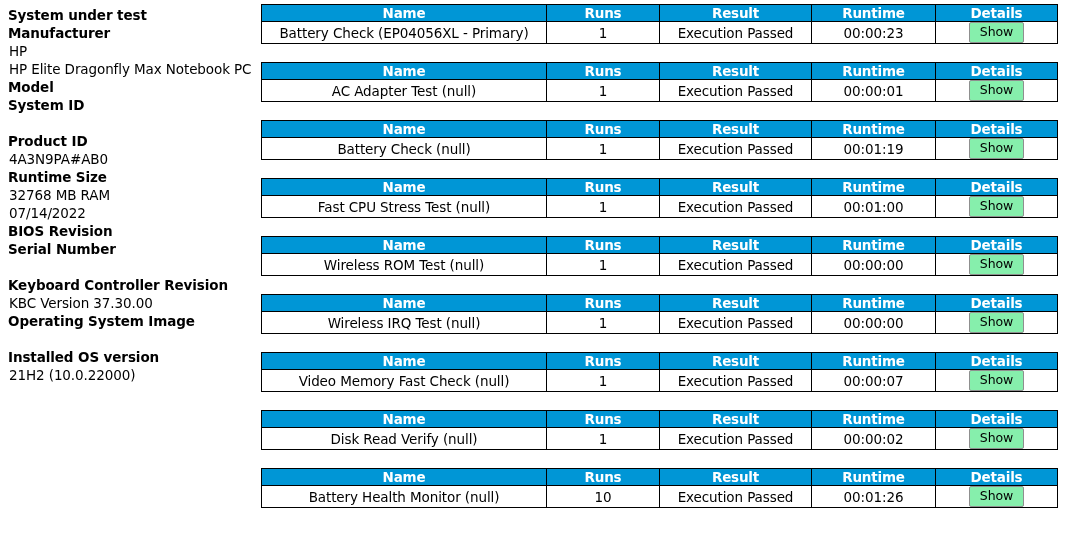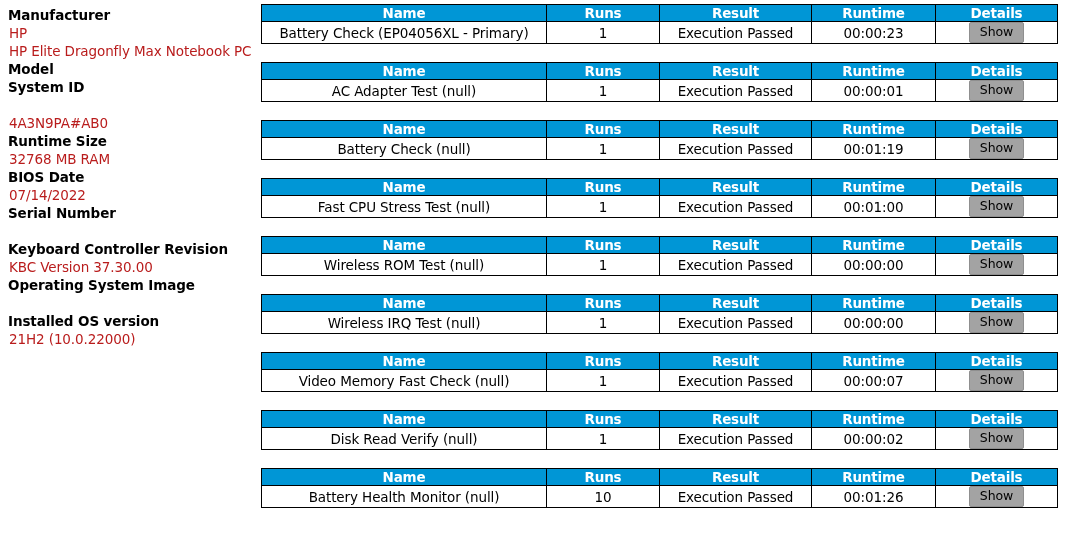--- a/index.html
+++ b/index.html
@@ -32,21 +32,21 @@
     height: 18px;
     white-space: nowrap;
     font-size: 13.5px;
   }
   .info-label {
     font-weight: bold;
     letter-spacing: -0.1px;
   }
   .info-value {
     font-weight: normal;
-    color: #b91c1c;
+    color: #000000;
     padding-left: 1px;
     letter-spacing: -0.1px;
   }
   .info-value.empty { height: 18px; }
 
   
   #results-area {
     position: absolute;
     left: 261px;
     top: 4px;
@@ -89,43 +89,45 @@
   col.c-result  { width: 152px; }
   col.c-runtime { width: 124px; }
   col.c-details { width: 122px; }
 
   .show-btn {
     display: inline-block;
     font-family: "DejaVu Sans", "Liberation Sans", sans-serif;
     font-size: 12.5px;
     line-height: 14px;
     padding: 2px 10px 3px 10px;
-    background: #a3a3a3;
+    background: #86efac;
     border: 1px solid #8f8f8f;
     border-radius: 2px;
     color: #000000;
     cursor: default;
   }
 </style>
 </head>
 <body>
 
 <div id="sysinfo-panel">
+  <div class="info-line info-label">System under test</div>
   <div id="sysinfo-fields">
       <div class="info-line info-label">Manufacturer</div>
       <div class="info-line info-value">HP</div>
       <div class="info-line info-value">HP Elite Dragonfly Max Notebook PC</div>
       <div class="info-line info-label">Model</div>
       <div class="info-line info-label">System ID</div>
       <div class="info-line info-value empty"></div>
+      <div class="info-line info-label">Product ID</div>
       <div class="info-line info-value">4A3N9PA#AB0</div>
       <div class="info-line info-label">Runtime Size</div>
       <div class="info-line info-value">32768 MB RAM</div>
-      <div class="info-line info-label">BIOS Date</div>
       <div class="info-line info-value">07/14/2022</div>
+      <div class="info-line info-label">BIOS Revision</div>
       <div class="info-line info-label">Serial Number</div>
       <div class="info-line info-value empty"></div>
       <div class="info-line info-label">Keyboard Controller Revision</div>
       <div class="info-line info-value">KBC Version 37.30.00</div>
       <div class="info-line info-label">Operating System Image</div>
       <div class="info-line info-value empty"></div>
       <div class="info-line info-label">Installed OS version</div>
       <div class="info-line info-value">21H2 (10.0.22000)</div>
     </div>
 </div>

